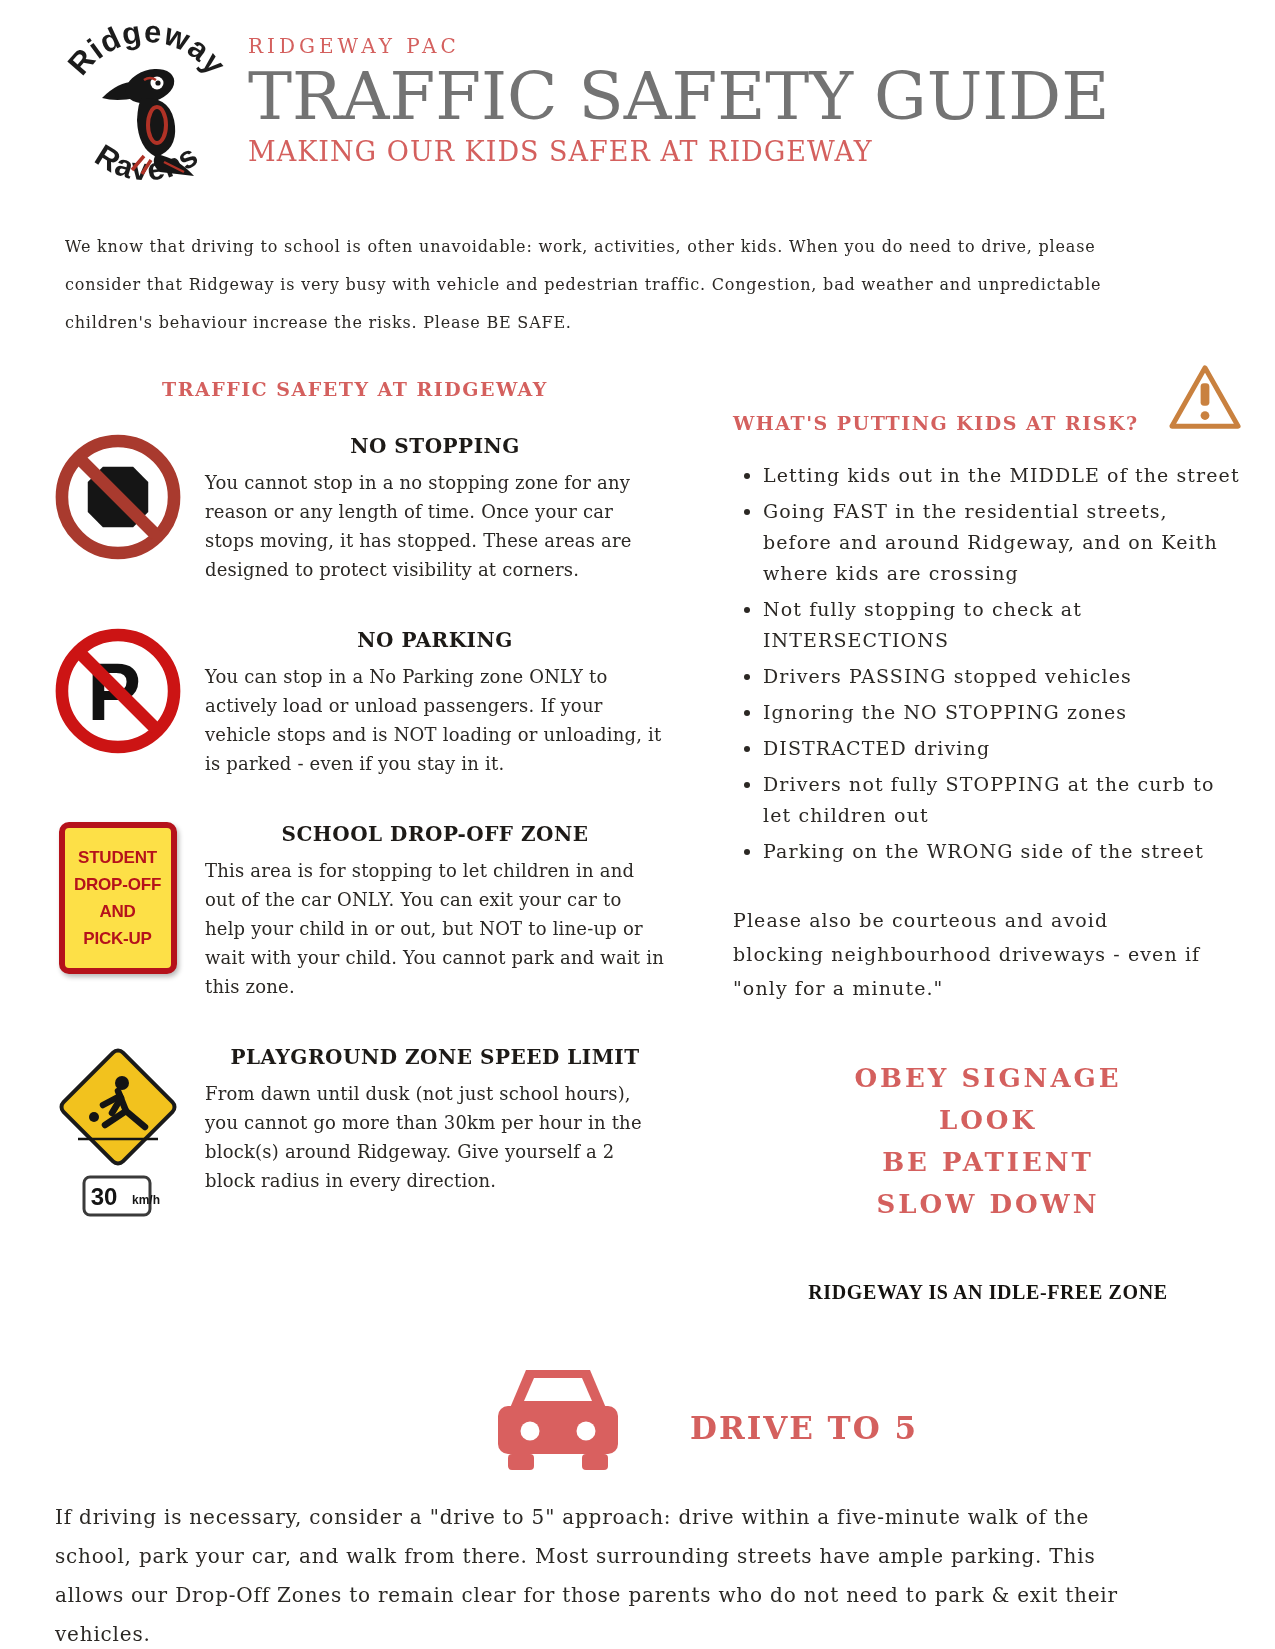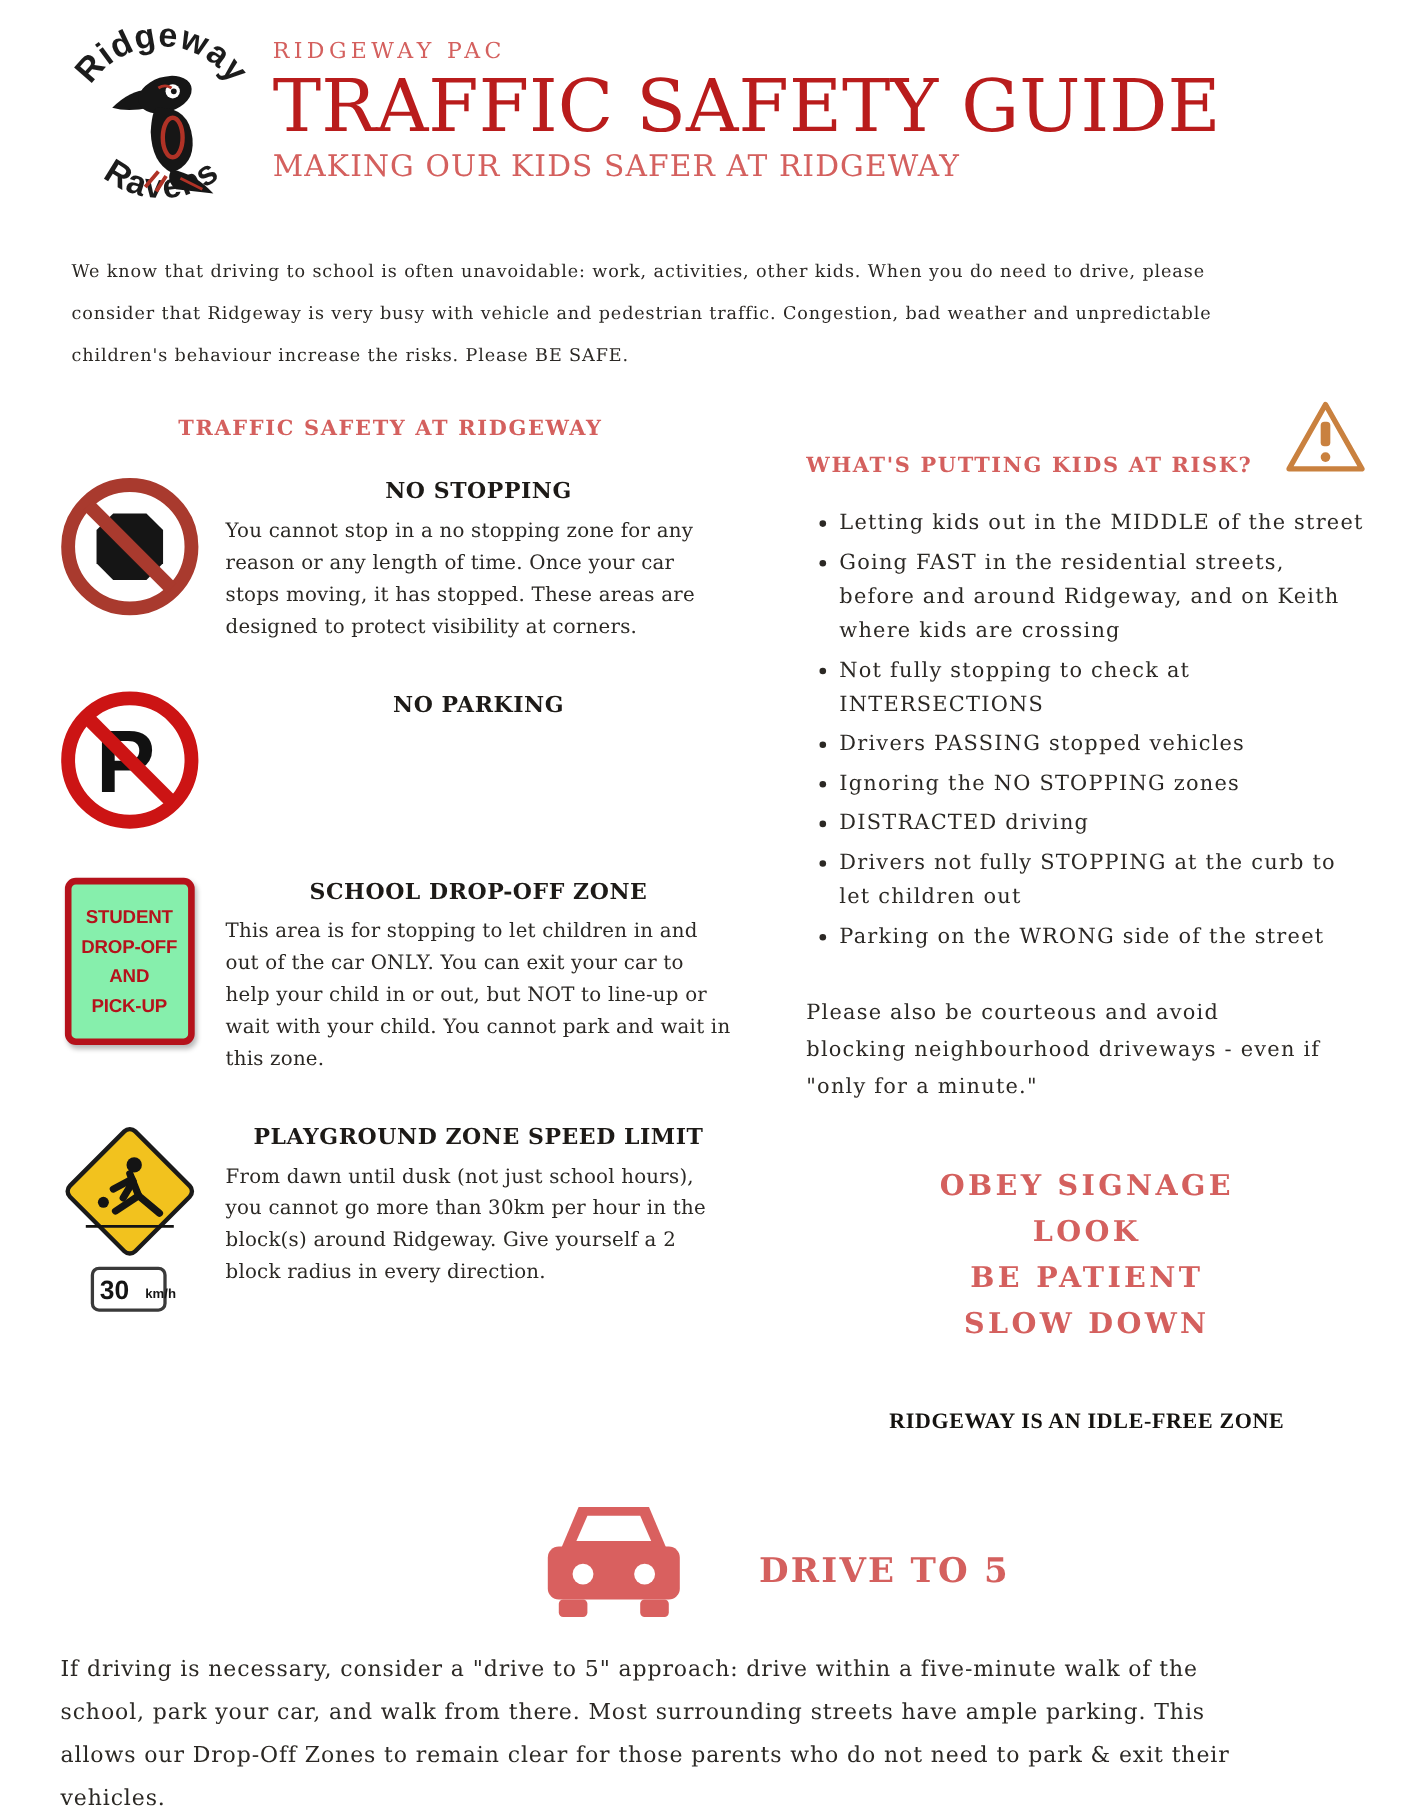--- a/index.html
+++ b/index.html
@@ -5,37 +5,37 @@
   html,body { margin:0; padding:0; background:#ffffff; }
   .page {
     position:relative; width:1275px; height:1649px; background:#ffffff;
     font-family:"DejaVu Serif", serif; color:#2b2824; overflow:hidden;
   }
   
   .header { position:absolute; top:22px; left:58px; display:flex; }
   .logo { width:178px; height:188px; flex:0 0 auto; }
   .titles { margin-left:12px; padding-top:12px; }
   .brand { color:#d4605e; font-size:20px; letter-spacing:4px; margin:0 0 4px 0; font-weight:normal; }
-  .main-title { color:#b91c1c; font-size:66px; letter-spacing:0px; font-weight:normal; margin:2px 0 4px 0; line-height:70px; }
+  .main-title { color:#737373; font-size:66px; letter-spacing:0px; font-weight:normal; margin:2px 0 4px 0; line-height:70px; }
   .subtitle { color:#d4605e; font-size:27px; letter-spacing:1px; font-weight:normal; margin:0; }
   
   .intro { position:absolute; top:228px; left:65px; width:1105px;
     font-size:16px; line-height:38px; letter-spacing:.8px; margin:0; }
   
   .col-left { position:absolute; top:378px; left:45px; width:620px; }
   .col-heading { color:#d4605e; font-size:19px; font-weight:bold; letter-spacing:1.5px; text-align:center; margin:0 0 34px 0; }
   .info-section { display:flex; gap:15px; margin-bottom:44px; }
   .icon-box { flex:0 0 145px; display:flex; flex-direction:column; align-items:center; }
   .info-text { flex:1; max-width:460px; }
   .info-text h4 { font-size:20px; letter-spacing:.5px; text-align:center; margin:0 0 10px 0; color:#1d1a17; }
   .info-text p { font-size:18px; line-height:29px; letter-spacing:.2px; margin:0; }
   .courtesy { margin:18px 0 0 160px; width:455px; font-size:18px; line-height:29px; letter-spacing:.2px; }
   .courtesy b { letter-spacing:.2px; }
   
-  .dropoff-sign { width:106px; height:140px; background:#86efac; border:6px solid #b5121b; border-radius:10px;
+  .dropoff-sign { width:106px; height:140px; background:#fde047; border:6px solid #b5121b; border-radius:10px;
     box-shadow:2px 3px 5px rgba(0,0,0,.28); display:flex; flex-direction:column; justify-content:center; align-items:center;
     font-family:"Liberation Sans", sans-serif; }
   .dropoff-sign span { color:#b5121b; font-weight:bold; font-size:17px; line-height:27px; letter-spacing:-.2px; }
   
   .col-right { position:absolute; top:360px; left:733px; width:510px; }
   .right-head { display:flex; align-items:flex-end; }
   .right-head h3 { color:#d4605e; font-size:19px; font-weight:bold; letter-spacing:1.5px; margin:26px 0 0 0; }
   .warning-svg { margin-left:auto; flex:0 0 auto; }
   .risk-list { margin:26px 0 0 0; padding-left:30px; }
   .risk-list li { font-size:19px; line-height:31px; letter-spacing:1.1px; margin-bottom:5px; }
@@ -113,20 +113,21 @@
     <section class="info-section">
       <div class="icon-box">
         <svg width="126" height="126" viewBox="0 0 100 100">
           <circle cx="50" cy="50" r="44.5" fill="#ffffff" stroke="#cc1414" stroke-width="10"></circle>
           <text x="47" y="73" text-anchor="middle" font-family="Liberation Sans, sans-serif" font-size="64" font-weight="bold" fill="#111111">P</text>
           <line x1="20" y1="20" x2="80" y2="80" stroke="#cc1414" stroke-width="10"></line>
         </svg>
       </div>
       <div class="info-text">
         <h4>NO PARKING</h4>
+        <p>You can stop in a No Parking zone ONLY to actively load or unload passengers. If your vehicle stops and is NOT loading or unloading, it is parked - even if you stay in it.</p>
       </div>
     </section>
 
     <section class="info-section">
       <div class="icon-box">
         <div class="dropoff-sign">
           <span>STUDENT</span>
           <span>DROP-OFF</span>
           <span>AND</span>
           <span>PICK-UP</span>

